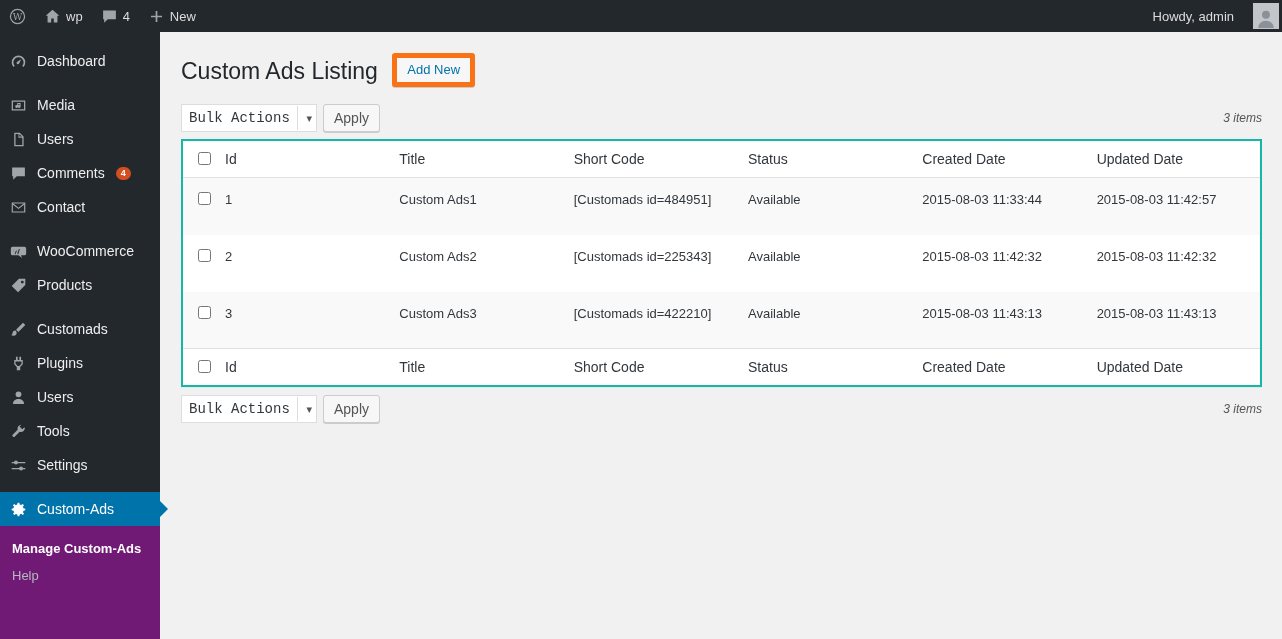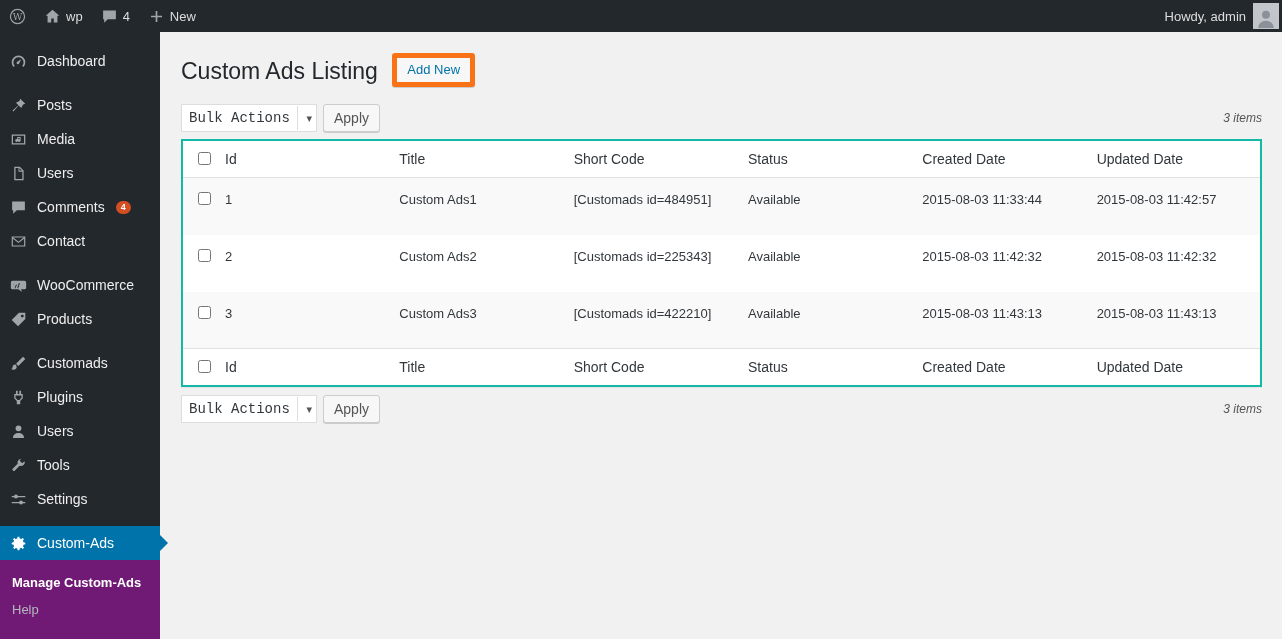--- a/index.html
+++ b/index.html
@@ -18,21 +18,21 @@
     background: #23282d; color: #b4b9be;
     display: flex; align-items: center; font-size: 13px; z-index: 500;
   }
   .ab-left { display: flex; align-items: stretch; height: 100%; }
   .ab-item {
     display: flex; align-items: center; gap: 5px;
     padding: 0 9px; color: #dddddd; height: 32px;
   }
   .ab-item svg { width: 17px; height: 17px; fill: #a0a5aa; }
   .ab-item .ab-label { color: #dddddd; }
-  .ab-right { margin-left: auto; display: flex; align-items: center; gap: 7px; padding-right: 3px; }
+  .ab-right { margin-left: auto; display: flex; align-items: center; gap: 19px; padding-right: 3px; }
   .ab-howdy { color: #dddddd; }
   .ab-avatar {
     width: 26px; height: 26px; background: #c2c6cb; overflow: hidden;
     display: flex; align-items: flex-end; justify-content: center;
   }
   .ab-avatar svg { width: 22px; height: 22px; fill: #8b9198; }
   .wp-logo-circle { stroke: #a0a5aa; fill: none; stroke-width: 1.4; }
   .wp-logo-letter { fill: #a0a5aa; font-size: 11px; font-family: "DejaVu Serif", serif; }
 
   
@@ -169,28 +169,20 @@
         <svg viewBox="0 0 20 20">
             <path d="M10 3a8 8 0 0 0-8 8c0 2.1.8 4 2.1 5.4l1.5-1.3A6 6 0 0 1 4 11a6 6 0 0 1 12 0 6 6 0 0 1-1.6 4.1l1.5 1.3A8 8 0 0 0 18 11a8 8 0 0 0-8-8zm3.2 4.3L9 10.1a1.6 1.6 0 1 0 1.9 1.9z"></path>
           </svg>
       </span>
       <span>Dashboard</span>
     </div>
     <div class="menu-sep"></div>
     <div class="menu-item">
       <span class="mi-icon">
         <svg viewBox="0 0 20 20">
-            <path d="M12 2l6 6-2.6.9L13.2 13l-3-3-6.2 7-1-1 7-6.2-3-3L11.1 4.6z"></path>
-          </svg>
-      </span>
-      <span>Posts</span>
-    </div>
-    <div class="menu-item">
-      <span class="mi-icon">
-        <svg viewBox="0 0 20 20">
             <path d="M2 4h16v12H2zm1.5 1.5v9h13v-9zM12.5 7v4.1a1.7 1.7 0 1 1-1-1.5V8.4h-2v2.7a1.7 1.7 0 1 1-1-1.5V7z"></path>
           </svg>
       </span>
       <span>Media</span>
     </div>
     <div class="menu-item">
       <span class="mi-icon">
         <svg viewBox="0 0 20 20">
             <path d="M5 2v16h11V6.5L11.5 2zm6 1.8L14.2 6.5H11zM6.5 3.5H10V8h4.5v8.5h-8z"></path>
           </svg>

